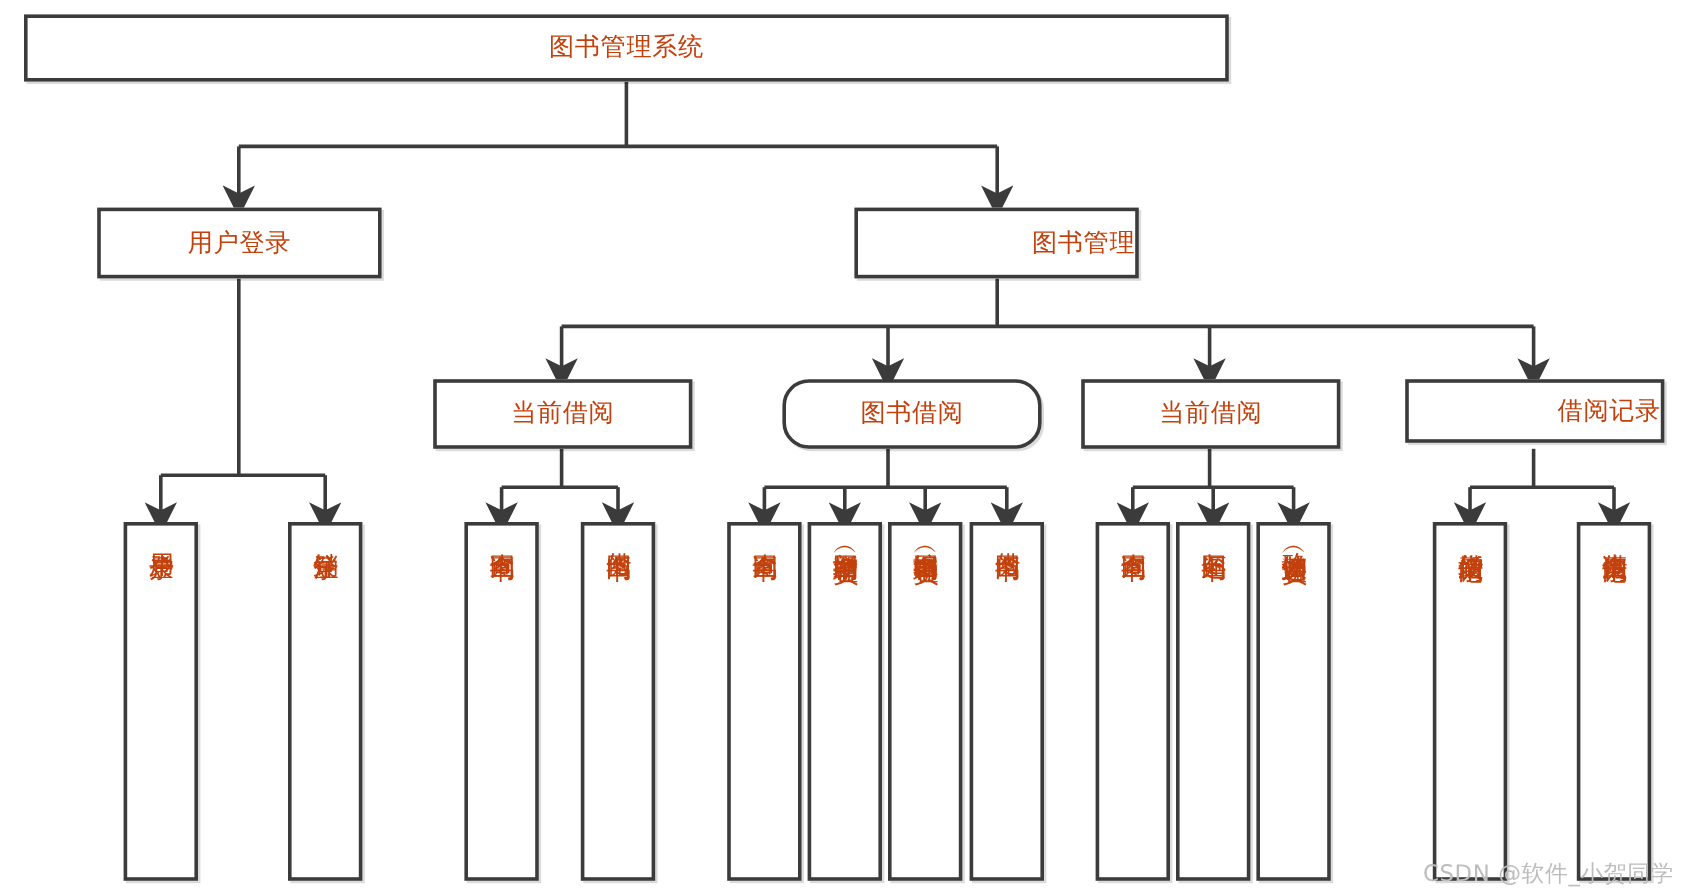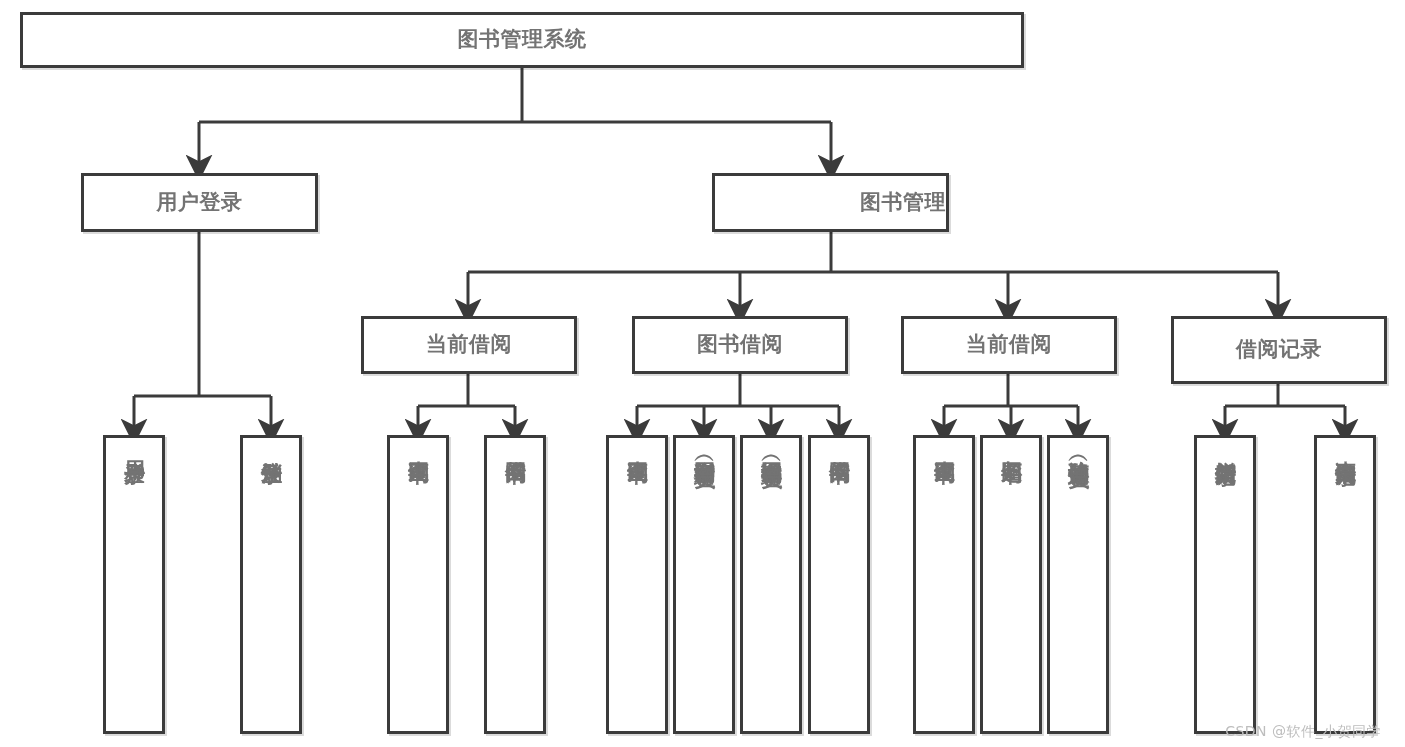--- a/index.html
+++ b/index.html
@@ -23,27 +23,26 @@
     position: absolute;
     box-sizing: border-box;
     border: 3px solid #3b3b3b;
     background: #ffffff;
     display: flex;
     align-items: center;
     justify-content: center;
     box-shadow: 2px 2px 0 rgba(0,0,0,0.14);
   }
   .node .label {
-    color: #737373;
+    color: #c2410c;
     font-size: 21px;
     line-height: 1.22;
     letter-spacing: 0.5px;
     white-space: nowrap;
     text-align: center;
-    font-weight: bold;
   }
   
   .node.vertical {
     align-items: flex-start;
     justify-content: center;
     padding-top: 6px;
   }
   .node.vertical .label {
     writing-mode: vertical-rl;
     text-orientation: upright;
@@ -58,24 +57,24 @@
     position: absolute;
     left: 0;
     top: 0;
     width: 1405px;
     height: 747px;
     pointer-events: none;
   }
   
   .watermark {
     position: absolute;
-    right: 24px;
+    right: 10px;
     bottom: 6px;
     color: #bdbdbd;
-    font-size: 14px;
+    font-size: 19px;
     letter-spacing: 0.5px;
     white-space: nowrap;
     user-select: none;
   }
 </style>
 </head>
 <body>
 
 <div id="canvas">
 
@@ -136,27 +135,27 @@
   <div class="node" style="left:81px; top:173px; width:237px; height:59px;">
     <span class="label">用户登录</span>
   </div>
   <div class="node" style="left:712px; top:173px; width:237px; height:59px;justify-content:flex-end;">
     <span class="label">图书管理</span>
   </div>
 
   <div class="node" style="left:361px; top:316px; width:216px; height:58px;">
     <span class="label">当前借阅</span>
   </div>
-  <div class="node" style="left:632px; top:316px; width:216px; height:58px;">
+  <div class="node" style="left:652px; top:316px; width:216px; height:58px;border-radius:22px;">
     <span class="label">图书借阅</span>
   </div>
   <div class="node" style="left:901px; top:316px; width:216px; height:58px;">
     <span class="label">当前借阅</span>
   </div>
-  <div class="node" style="left:1171px; top:316px; width:216px; height:68px;">
+  <div class="node" style="left:1171px; top:316px; width:216px; height:53px;justify-content:flex-end;">
     <span class="label">借阅记录</span>
   </div>
 
   <div class="node vertical" style="left:103px; top:435px; width:62px; height:299px;">
     <span class="label">用户登录</span>
   </div>
   <div class="node vertical" style="left:240px; top:435px; width:62px; height:299px;">
     <span class="label">注销登录</span>
   </div>
 

